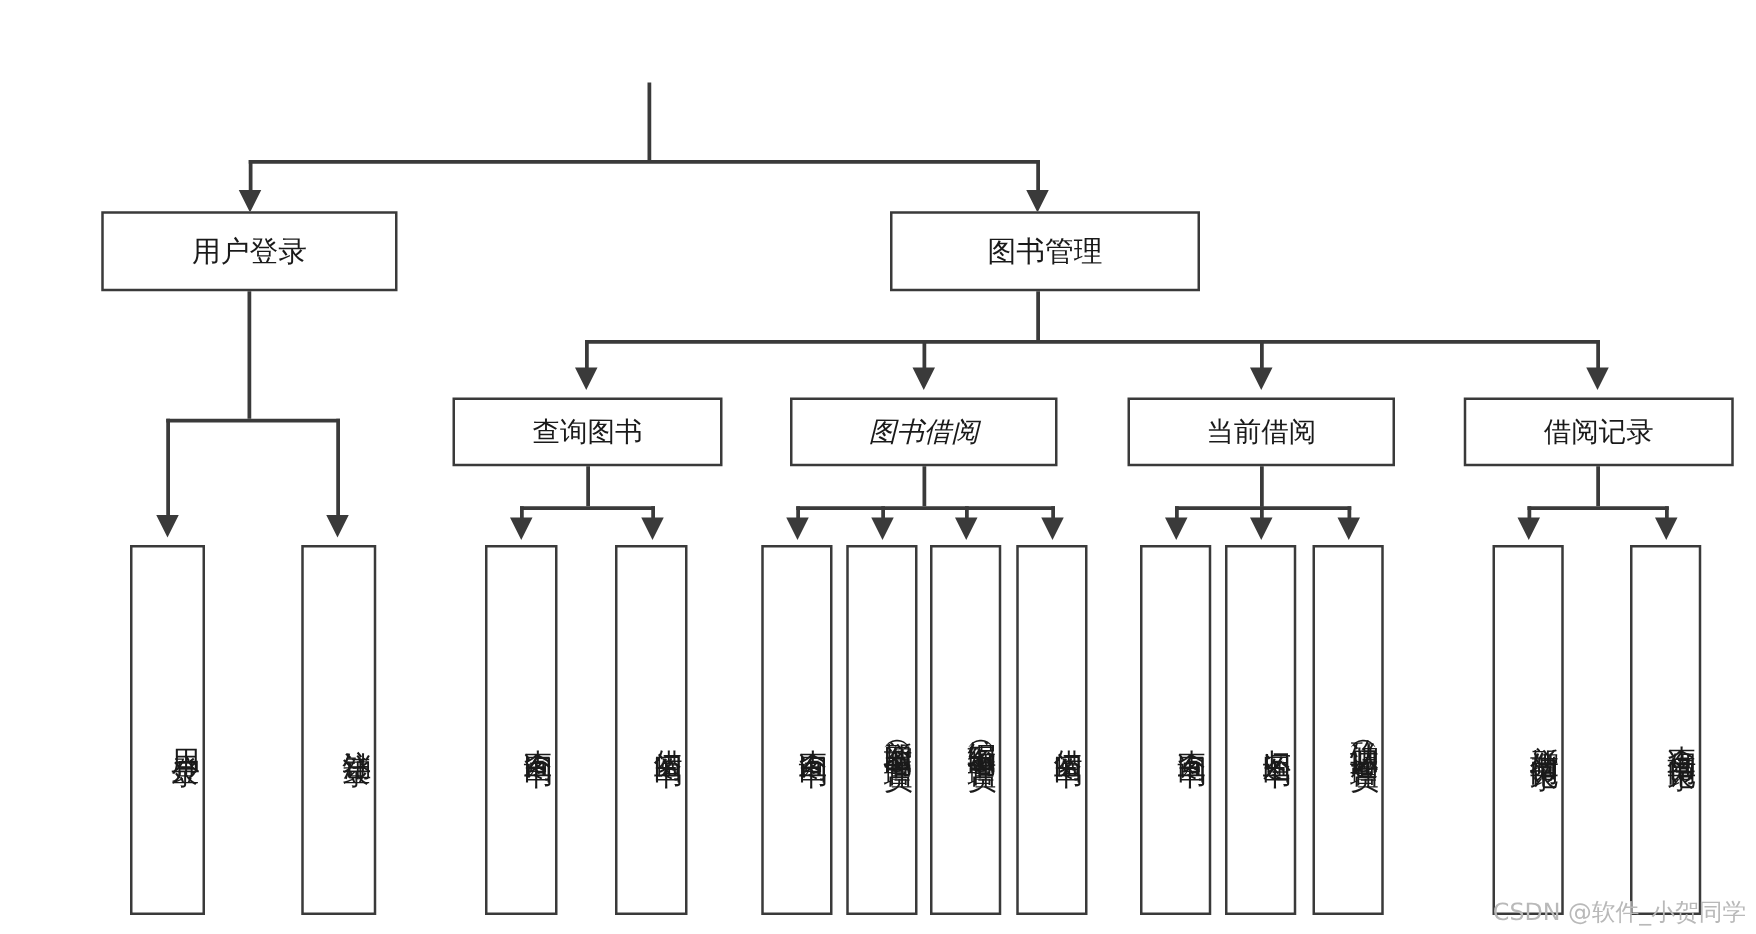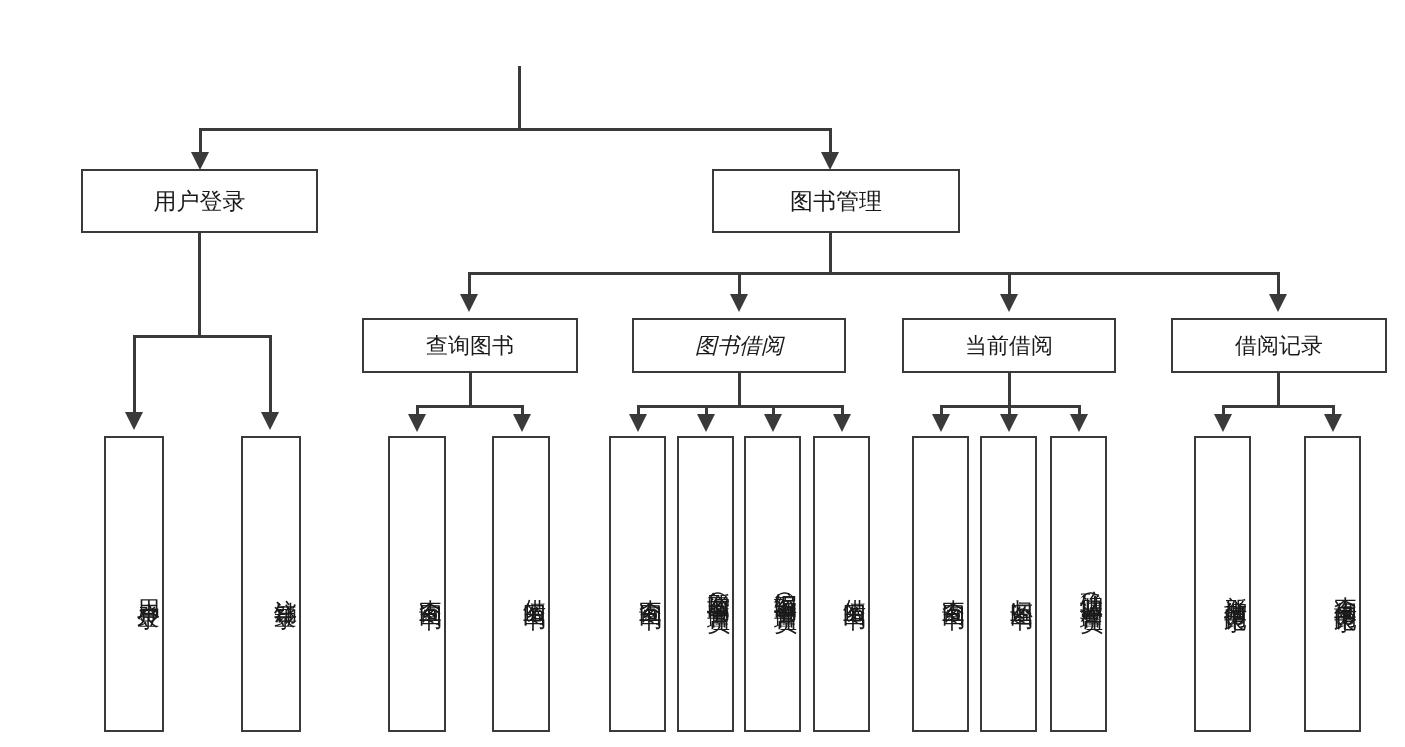--- a/index.html
+++ b/index.html
@@ -208,14 +208,15 @@
   <div class="ln vl" style="left:1332px; top:405px; height:12px;"></div>
   <div class="arrow" style="left:1324px; top:414px;"></div>
 
   <div class="node leaf" style="left:1194px; top:436px; width:57px; height:296px;">
     <span>新增借阅记录</span>
   </div>
   <div class="node leaf" style="left:1304px; top:436px; width:57px; height:296px;">
     <span>查询借阅记录</span>
   </div>
 
+  <div id="watermark">CSDN @软件_小贺同学</div>
 
 </div>
 
 </body></html>

